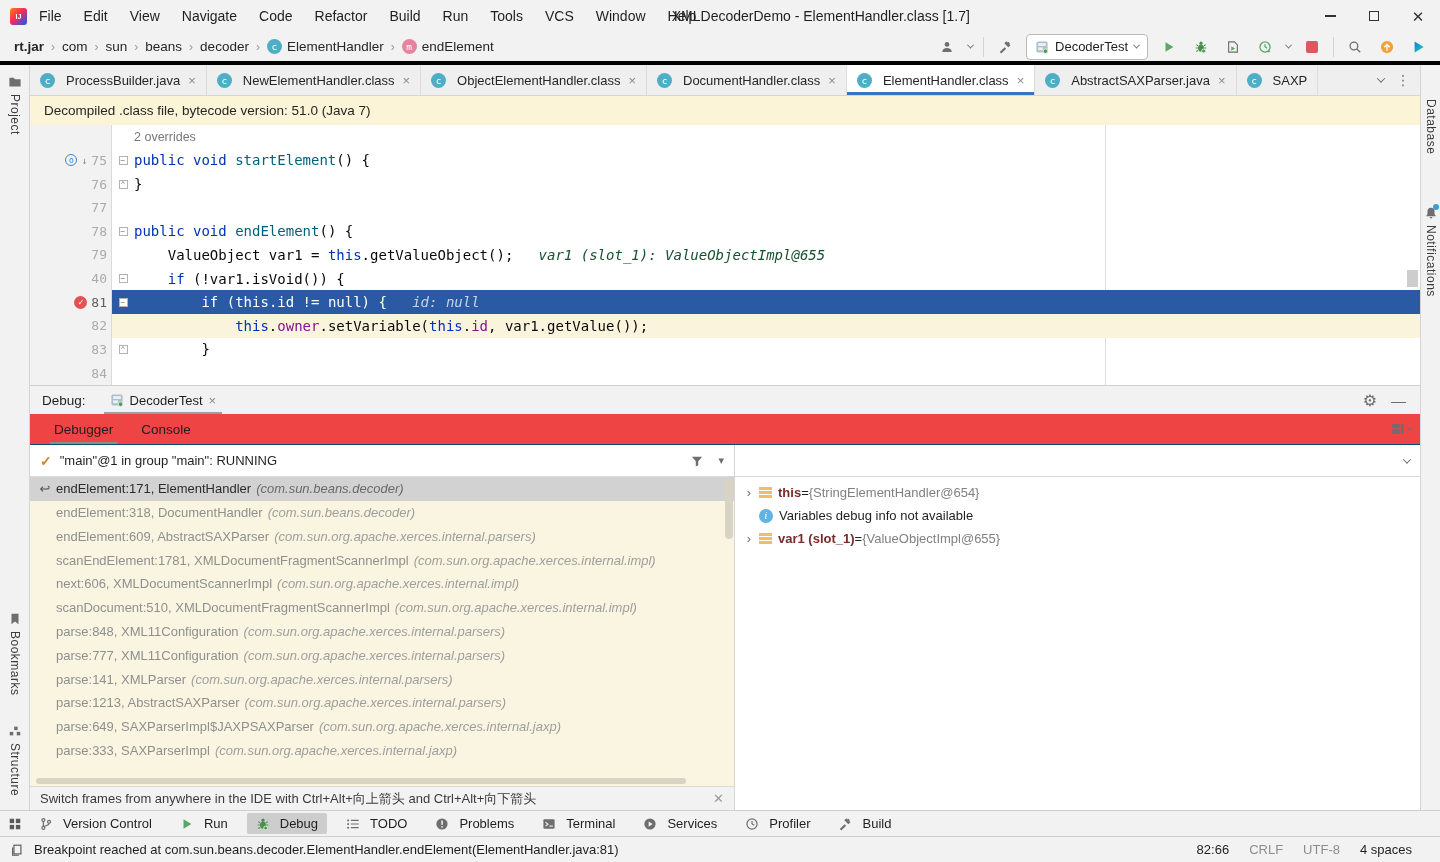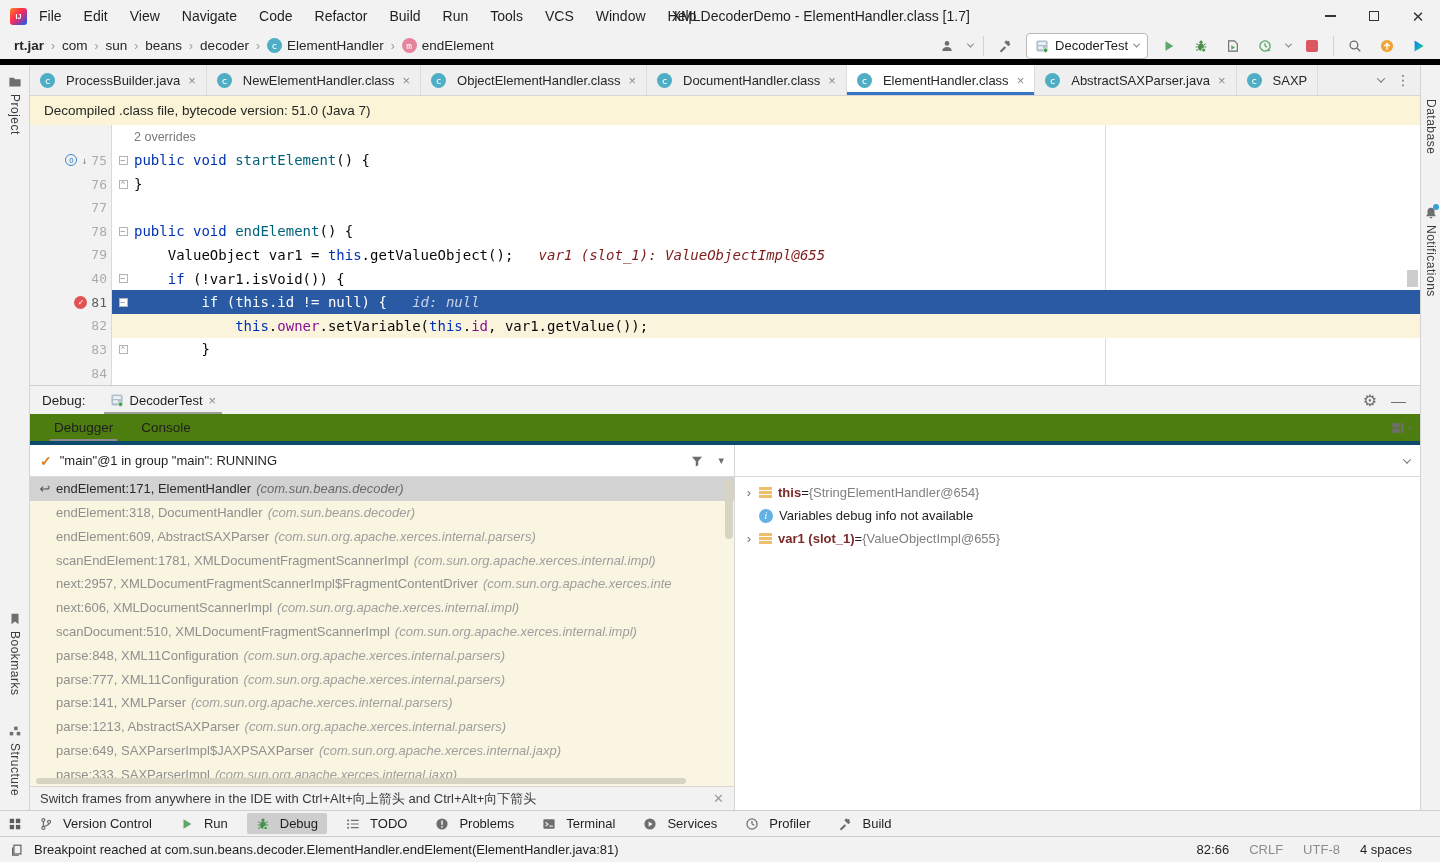--- a/index.html
+++ b/index.html
@@ -14,21 +14,21 @@
   .menu { display:flex; gap:22px; font-size:14px; }
   .menu span { cursor:default; }
   .win-title { position:absolute; left:57%; transform:translateX(-50%); font-size:14px; color:#1f1f1f; white-space:nowrap; }
   .win-controls { position:absolute; right:0; top:0; height:32px; display:flex; }
   .win-btn { width:44px; height:32px; display:flex; align-items:center; justify-content:center; color:#333; }
   .wb-min { width:11px; height:1.6px; background:#333; }
   .wb-max { width:10px; height:10px; border:1.4px solid #333; }
   .wb-close { font-size:15px; line-height:1; }
 
   
-  .toolbar2 { position:absolute; left:0; top:32px; width:1440px; height:33px; background:#F2F2F2; border-bottom:6px solid #000000; display:flex; align-items:center; }
+  .toolbar2 { position:absolute; left:0; top:32px; width:1440px; height:33px; background:#F2F2F2; border-bottom:4px solid #000000; display:flex; align-items:center; }
   .crumbs { display:flex; align-items:center; margin-left:14px; font-size:13.5px; white-space:nowrap; }
   .crumb { color:#262626; }
   .crumb.bold { font-weight:bold; }
   .crumb-sep { color:#9a9a9a; margin:0 7px; font-size:12px; }
   .rnd-ico { display:inline-flex; width:15px; height:15px; border-radius:50%; color:#fff; font-size:9.5px; align-items:center; justify-content:center; margin-right:5px; font-family:"DejaVu Sans Mono",monospace;}
   .cls-ico { background:#4DAEC6; }
   .mth-ico { background:#E6849E; }
   .tb-right { margin-left:auto; display:flex; align-items:center; gap:10px; padding-right:10px; }
   .tb-sep { width:1px; height:20px; background:#D2D2D2; }
   .ibtn { display:flex; align-items:center; justify-content:center; width:22px; height:22px; }
@@ -67,21 +67,21 @@
   .code-row { display:flex; height:23.64px; align-items:center; position:relative; z-index:0; font-family:"DejaVu Sans Mono",monospace; font-size:14px; white-space:pre; }
   .gutter-cell { width:82px; height:100%; background:#F2F2F2; border-right:1px solid #DADADA; display:flex; align-items:center; justify-content:flex-end; gap:4px; padding-right:4px; flex:none; }
   .ln { color:#ABABAB; font-size:13px; }
   .fold-cell { width:22px; height:100%; display:flex; align-items:center; justify-content:center; flex:none; }
   .fold-box { width:9px; height:9px; border:1px solid #B3B3B3; background:#fff; color:#7c7c7c; font-size:8px; line-height:7px; text-align:center; }
   .code-text { flex:1; height:100%; display:flex; align-items:center; overflow:hidden; }
   .tk-kw { color:#0033B3; }
   .tk-pl { color:#080808; }
   .tk-decl { color:#00627A; }
   .tk-fld { color:#871094; }
-  .tk-hint { color:#7f1d1d; font-style:italic; }
+  .tk-hint { color:#14532d; font-style:italic; }
   .row-exec { z-index:2; }
   .row-exec .code-text, .row-exec .fold-cell { background:#2B5AA5; }
   .row-exec .tk-kw, .row-exec .tk-pl, .row-exec .tk-fld, .row-exec .tk-decl { color:#FFFFFF; }
   .row-exec .tk-hint { color:#C6D3EA; }
   .row-exec .ln { color:#5f5f5f; }
   .row-cream { z-index:2; }
   .row-cream .code-text, .row-cream .fold-cell { background:#FBF4DC; }
   .inlay { color:#787878; font-family:"Liberation Sans",sans-serif; font-size:12.5px; font-style:normal; }
   .bp { width:13px; height:13px; border-radius:50%; background:#E35252; color:#fff; font-size:9px; display:flex; align-items:center; justify-content:center; }
   .ovr { width:12px; height:12px; border-radius:50%; border:1.5px solid #3E86C9; color:#3E86C9; font-size:8px; display:flex; align-items:center; justify-content:center; }
@@ -91,21 +91,21 @@
   .dbg-header { height:29px; background:#F2F2F2; border-top:1px solid #CFCFCF; display:flex; align-items:center; padding:0 8px; }
   .dbg-label { margin-left:4px; font-size:13.5px; }
   .dbg-tab { display:flex; align-items:center; gap:6px; margin-left:18px; height:100%; position:relative; padding:0 6px; }
   .dbg-tab::after { content:""; position:absolute; left:0; right:0; bottom:0; height:2px; background:#9E9E9E; }
   .dbg-tab .close { color:#8a8a8a; }
   .dbg-header-right { margin-left:auto; display:flex; align-items:center; gap:14px; padding-right:6px; color:#6E6E6E; }
   .gear { font-size:16px; color:#6E6E6E; }
   .minus { font-size:15px; color:#6E6E6E; }
 
   
-  .dbg-tabs { height:31px; background:#4d7c0f; border-bottom:4px solid #0c4a6e; display:flex; align-items:stretch; padding-left:10px; }
+  .dbg-tabs { height:31px; background:#ef4444; border-bottom:1px solid #0c4a6e; display:flex; align-items:stretch; padding-left:10px; }
   .vtab { display:flex; align-items:center; padding:0 14px; position:relative; font-size:13.5px; }
   .vtab.active::after { content:""; position:absolute; left:10px; right:10px; bottom:0; height:2px; background:#8C8C8C; }
   .dbg-tabs-right { margin-left:auto; display:flex; align-items:center; padding-right:8px; gap:3px; }
 
   
   .dbg-content { flex:1; display:flex; min-height:0; }
   .frames-pane { width:705px; display:flex; flex-direction:column; border-right:1px solid #D6D6D6; min-height:0; }
   .thread-row { height:32px; background:#fff; border-bottom:1px solid #D9D9D9; display:flex; align-items:center; padding:0 10px; gap:8px; font-size:13px; }
   .check { color:#D9822B; font-size:14px; font-weight:bold; }
   .thread-right { margin-left:auto; display:flex; align-items:center; gap:14px; }
@@ -464,25 +464,20 @@
               <span>endElement:609, AbstractSAXParser</span>
               <span class="pkg">(com.sun.org.apache.xerces.internal.parsers)</span>
             </div>
             <div class="frame-row">
               <span class="fr-ico"></span>
               <span>scanEndElement:1781, XMLDocumentFragmentScannerImpl</span>
               <span class="pkg">(com.sun.org.apache.xerces.internal.impl)</span>
             </div>
             <div class="frame-row">
               <span class="fr-ico"></span>
-              <span>next:2957, XMLDocumentFragmentScannerImpl$FragmentContentDriver</span>
-              <span class="pkg">(com.sun.org.apache.xerces.inte</span>
-            </div>
-            <div class="frame-row">
-              <span class="fr-ico"></span>
               <span>next:606, XMLDocumentScannerImpl</span>
               <span class="pkg">(com.sun.org.apache.xerces.internal.impl)</span>
             </div>
             <div class="frame-row">
               <span class="fr-ico"></span>
               <span>scanDocument:510, XMLDocumentFragmentScannerImpl</span>
               <span class="pkg">(com.sun.org.apache.xerces.internal.impl)</span>
             </div>
             <div class="frame-row">
               <span class="fr-ico"></span>

